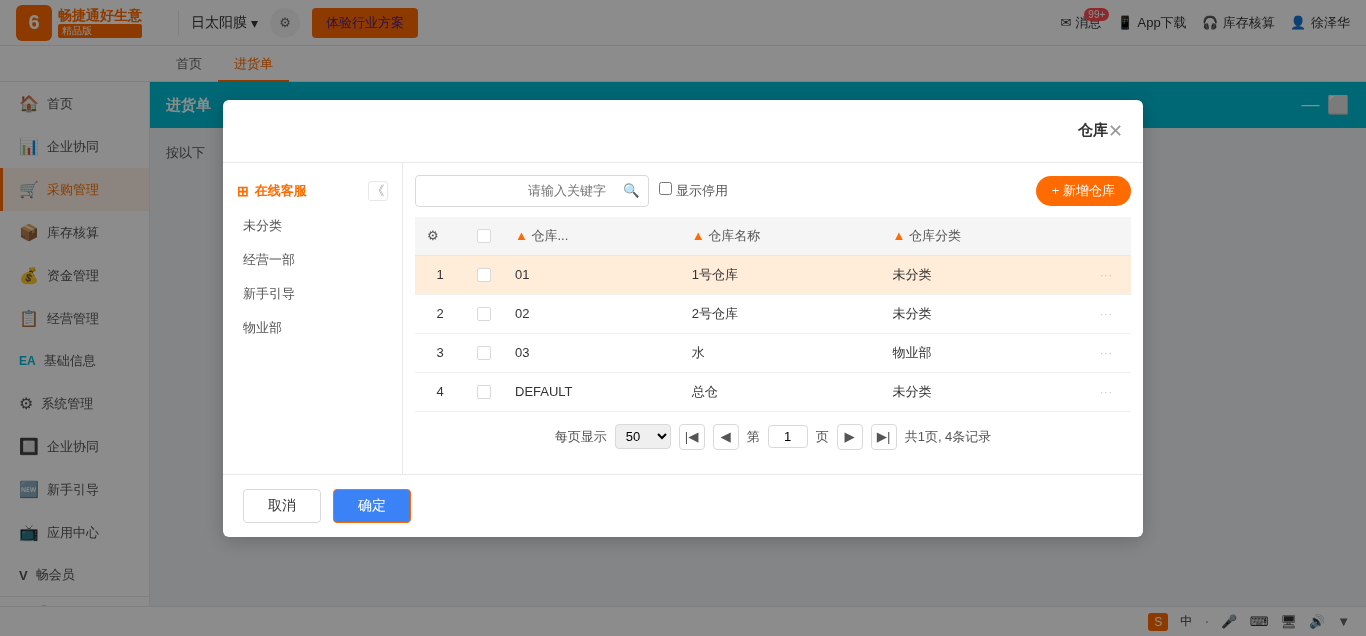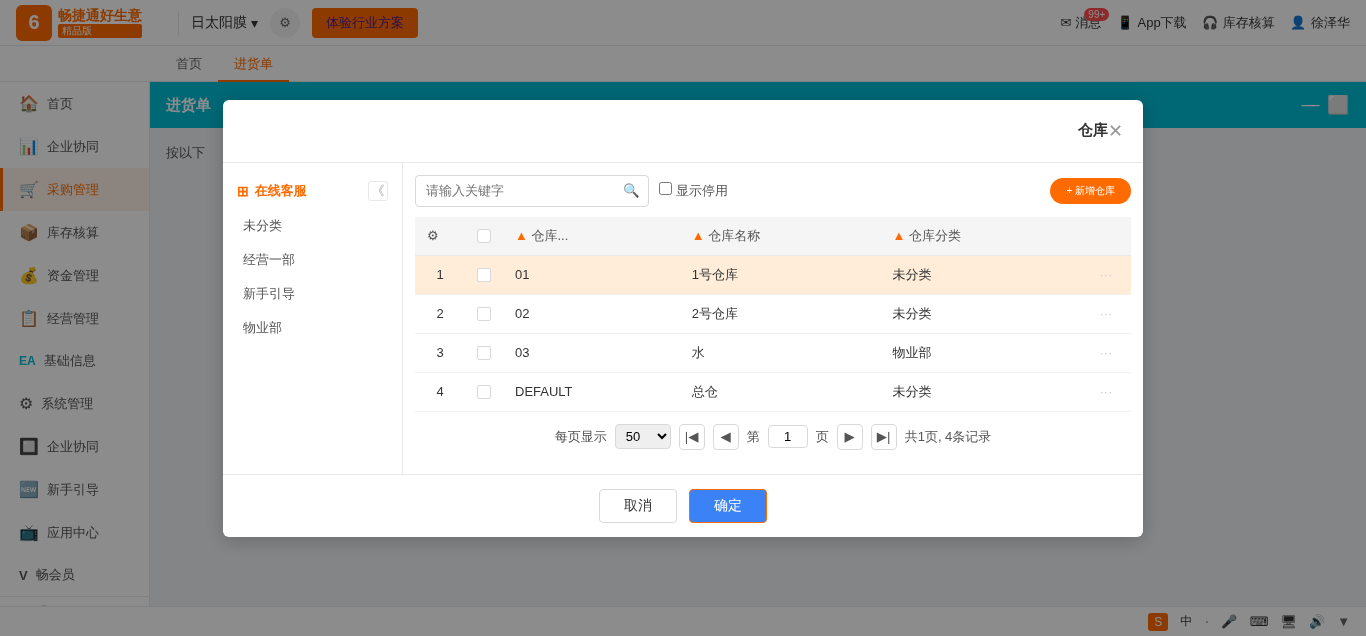--- a/index.html
+++ b/index.html
@@ -53,45 +53,45 @@
     .cat-panel { width: 180px; border-right: 1px solid #e8e8e8; padding: 10px 0; flex-shrink: 0; }
     .cat-header { display: flex; align-items: center; justify-content: space-between; padding: 8px 14px; }
     .cat-all { display: flex; align-items: center; gap: 6px; font-size: 13px; font-weight: bold; color: #ff6b00; cursor: pointer; }
     .cat-collapse-btn { width: 20px; height: 20px; display: flex; align-items: center; justify-content: center; cursor: pointer; color: #999; border: 1px solid #e8e8e8; border-radius: 3px; }
     .cat-item { padding: 8px 20px; font-size: 13px; color: #555; cursor: pointer; }
 
     
     .table-panel { flex: 1; display: flex; flex-direction: column; padding: 12px; }
     .table-toolbar { display: flex; align-items: center; gap: 10px; margin-bottom: 10px; }
     .search-box { display: flex; align-items: center; border: 1px solid #d9d9d9; border-radius: 4px; overflow: hidden; height: 32px; }
-    .search-input { border: none; outline: none; padding: 0 10px; font-size: 13px; width: 200px; }
+    .search-input { border: none; outline: none; padding: 0 10px; font-size: 13px; width: 200px; text-align: right; }
     .search-btn { width: 32px; height: 32px; background: none; border: none; cursor: pointer; color: #999; display: flex; align-items: center; justify-content: center; }
     .show-disabled { display: flex; align-items: flex-start; gap: 4px; font-size: 13px; color: #555; cursor: pointer; }
-    .add-btn { margin-left: auto; background: #ff6b00; color: #fff; border: none; border-radius: 15px; padding: 6px 16px; cursor: pointer; font-size: 10px; display: flex; align-items: center; gap: 4px; }
+    .add-btn { margin-left: auto; background: #ff6b00; color: #fff; border: none; border-radius: 15px; padding: 6px 16px; cursor: pointer; font-size: 13px; display: flex; align-items: center; gap: 4px; }
 
     
     .data-table { width: 100%; border-collapse: collapse; font-size: 13px; }
     .data-table th { background: #f5f5f5; padding: 10px 12px; text-align: left; border-bottom: 1px solid #e8e8e8; color: #555; font-weight: normal; }
     .data-table td { padding: 10px 12px; border-bottom: 1px solid #f0f0f0; color: #333; }
     .data-table tr.highlighted td { background: #ffecd9; }
     .th-num { width: 50px; text-align: center; }
     .td-num { text-align: center; }
     .th-check { width: 36px; text-align: center; }
     .td-check { text-align: center; }
     .actions-col { width: 50px; text-align: center; }
 
     
     .pagination { display: flex; align-items: center; justify-content: center; gap: 8px; padding: 12px 0; font-size: 13px; color: #555; margin-top: auto; }
     .page-select { border: 1px solid #d9d9d9; border-radius: 4px; padding: 3px 6px; font-size: 13px; }
     .page-btn { width: 26px; height: 26px; display: flex; align-items: center; justify-content: center; border: 1px solid #d9d9d9; border-radius: 4px; cursor: pointer; color: #555; background: #fff; }
     .page-btn:disabled { color: #ccc; cursor: not-allowed; }
     .page-input { width: 40px; border: 1px solid #d9d9d9; border-radius: 4px; padding: 3px 6px; text-align: center; font-size: 13px; }
 
     
-    .modal-footer { display: flex; align-items: center; justify-content: center; gap: 12px; padding: 14px 20px; border-top: 1px solid #e8e8e8; }
+    .modal-footer { display: flex; align-items: center; gap: 12px; padding: 14px 20px; border-top: 1px solid #e8e8e8; }
     .footer-btn { padding: 7px 24px; border-radius: 4px; border: 1px solid #d9d9d9; background: #fff; cursor: pointer; font-size: 14px; color: #333; }
     .footer-btn.confirm { background: #3b82f6; color: #fff; border-color: #ff6b00; }
 
     .checkbox-custom { width: 14px; height: 14px; border: 1px solid #d9d9d9; border-radius: 2px; display: inline-block; background: #fff; vertical-align: middle; }
 
     
     .content-header { background: #00bcd4; height: 46px; display: flex; align-items: center; padding: 0 16px; gap: 8px; }
 
     
     .statusbar { position: fixed; bottom: 0; left: 0; width: 100%; height: 30px; background: #fff; border-top: 1px solid #e8e8e8; display: flex; align-items: center; justify-content: flex-end; padding: 0 16px; gap: 12px; }

